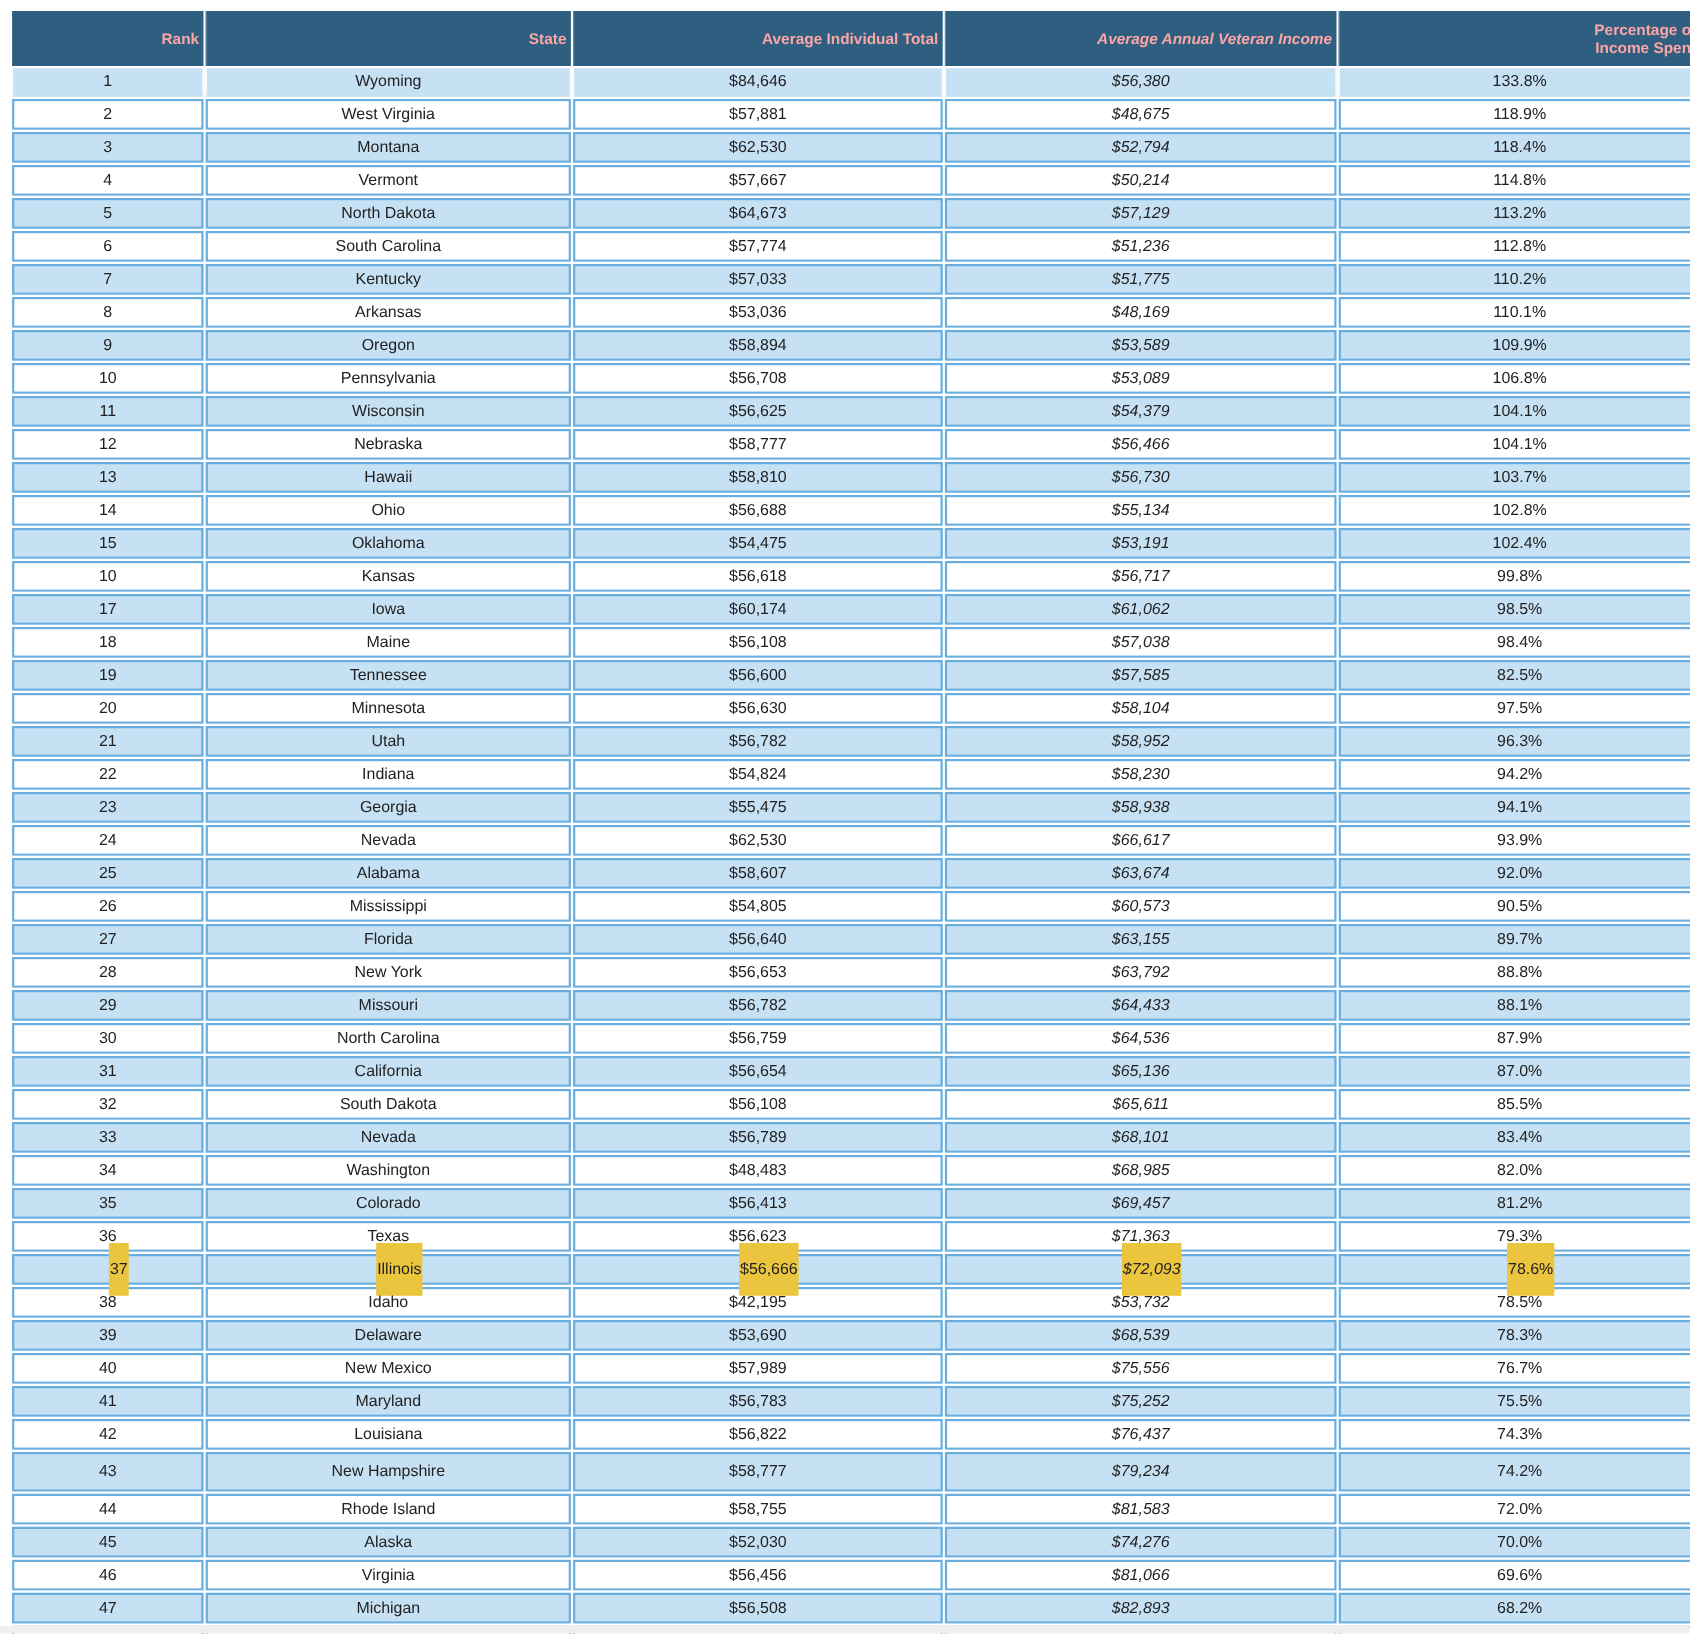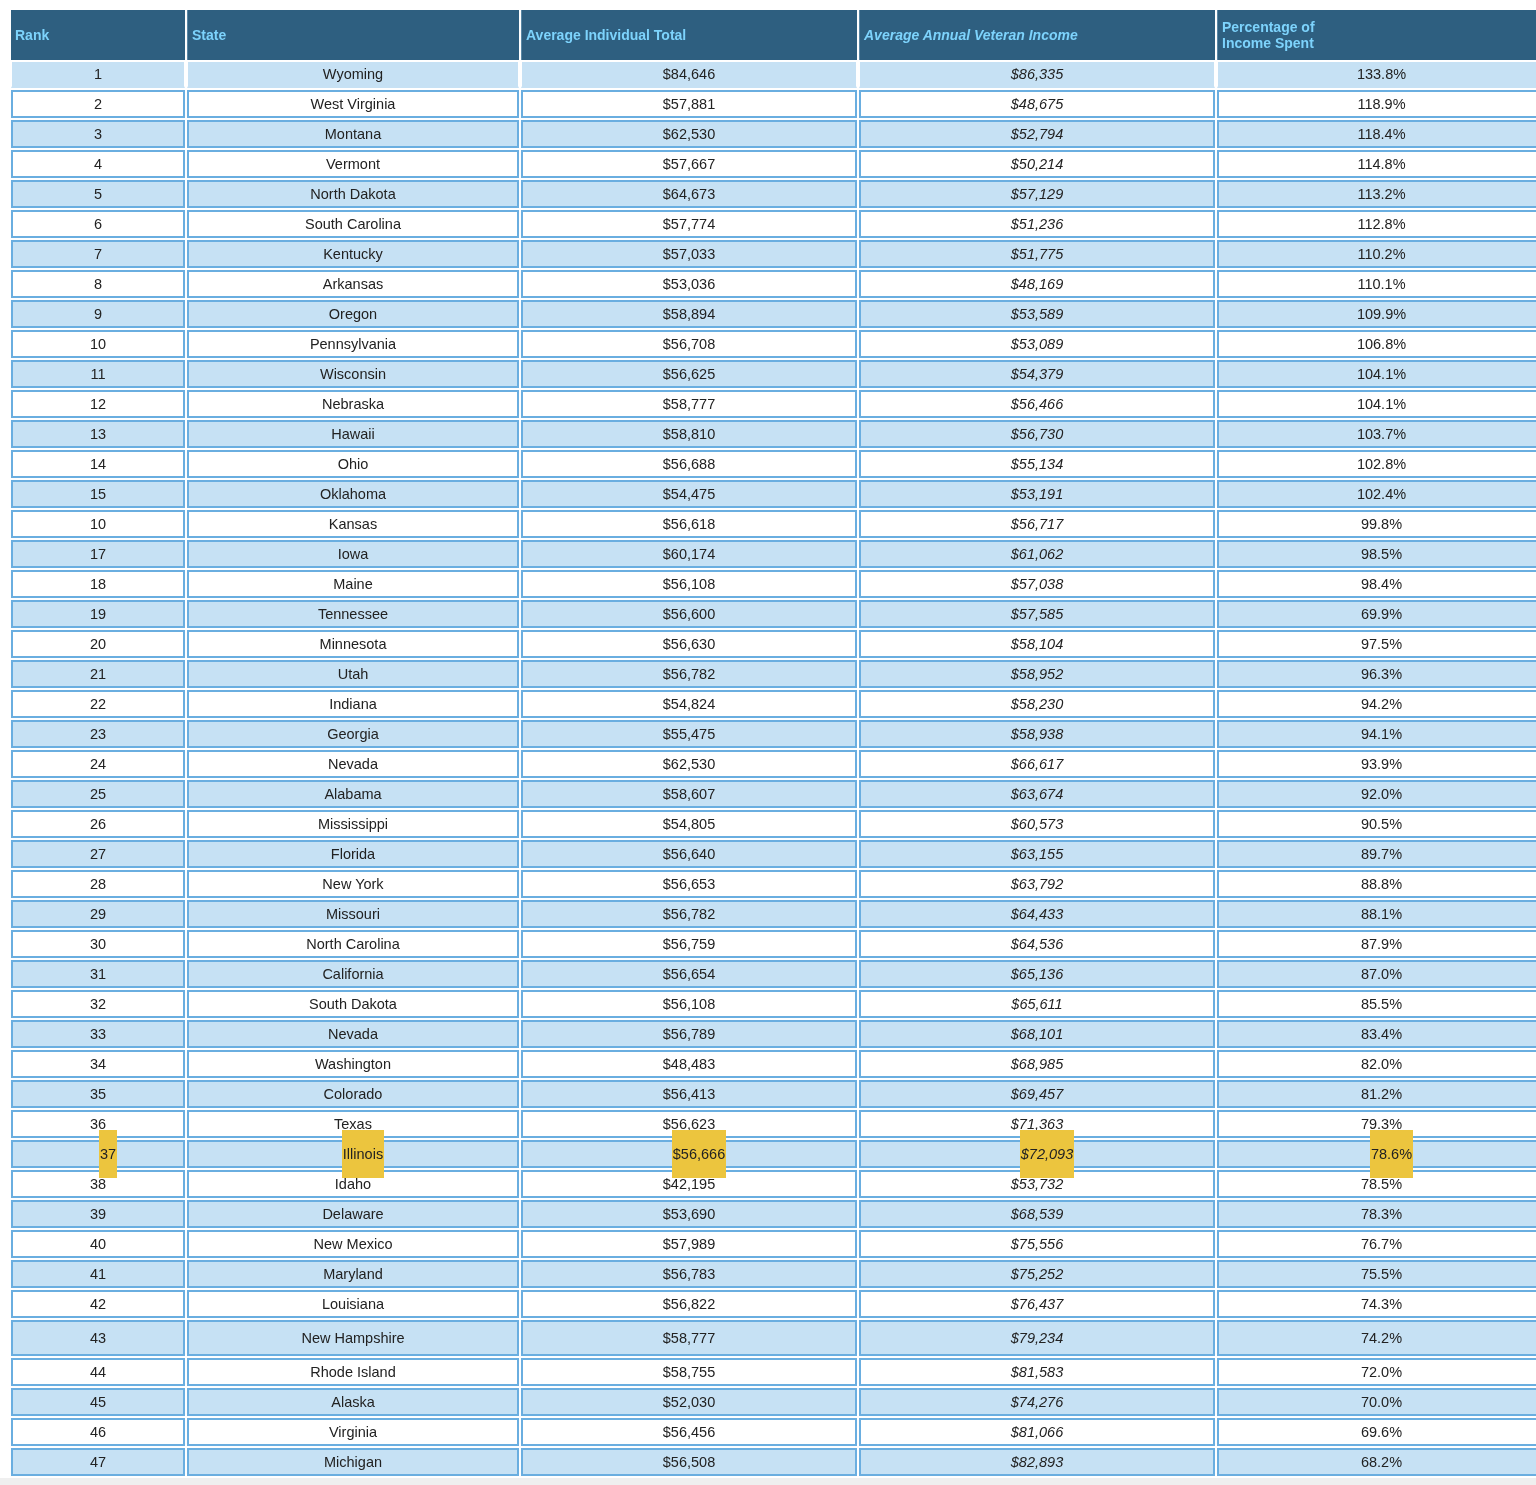--- a/index.html
+++ b/index.html
@@ -1,19 +1,19 @@
 <!DOCTYPE html>
 <html><head>
   <meta charset="utf-8">
   <style>
     html, body { margin: 0; padding: 0; background: #ffffff; }
     body { width: 1536px; height: 1485px; overflow: hidden; font-family: "Liberation Sans", sans-serif; }
     .wrap { position: absolute; left: 11px; top: 10px; width: 1507px; }
     table { border-collapse: separate; border-spacing: 2px 0; width: 1511px; margin-left: -2px; table-layout: fixed; }
-    th { background: #2e5f80; color: #7dd3fc; font-weight: bold; font-size: 14px; height: 50px; text-align: left; vertical-align: middle; padding: 0 4px; line-height: 16px; border-left: 1px solid #5a87a5; }
+    th { background: #2e5f80; color: #fca5a5; font-weight: bold; font-size: 14px; height: 50px; text-align: right; vertical-align: middle; padding: 0 4px; line-height: 16px; border-left: 1px solid #5a87a5; }
     th:first-child { border-left: none; }
     td { text-align: center; font-size: 14.5px; color: #222; height: 24px; padding: 0; border: 2px solid #6aaee0; }
     tr.odd td { background: #c6e1f4; }
     tr.even td { background: #ffffff; }
     tr.first td { border-color: #c6e1f4; border-top: 2px solid #ffffff; border-left: 1px solid #fff; border-right: 1px solid #fff; }
     tr.tall td { height: 32px; }
     .hl { background: #ecc53e; padding: 16px 1px; margin-left: 20px; }
     .c0 { width: 166px; } .c1 { width: 323px; } .c2 { width: 327px; } .c3 { width: 347px; font-style: italic; } .c4 { width: 320px; }
     .spacer td { height: 2px; border: none; background: #fff; padding: 0; }
     .footer-shade { position: absolute; left: 0; top: 1478px; width: 1536px; height: 7px; background: #efefef; }
@@ -30,21 +30,21 @@
         <th class="c2">Average Individual Total</th>
         <th class="c3">Average Annual Veteran Income</th>
         <th class="c4"><span style="display:inline-block;width:110px;">Percentage of Income Spent</span></th>
       </tr>
     </thead>
     <tbody id="tbody">
         <tr class="odd first">
           <td class="c0"><span>1</span></td>
           <td class="c1"><span>Wyoming</span></td>
           <td class="c2"><span>$84,646</span></td>
-          <td class="c3"><span>$86,335</span></td>
+          <td class="c3"><span>$56,380</span></td>
           <td class="c4"><span>133.8%</span></td>
         </tr>
         <tr class="spacer">
           <td colspan="5"></td>
         </tr>
         <tr class="even">
           <td class="c0"><span>2</span></td>
           <td class="c1"><span>West Virginia</span></td>
           <td class="c2"><span>$57,881</span></td>
           <td class="c3"><span>$48,675</span></td>
@@ -211,21 +211,21 @@
           <td class="c4"><span>98.4%</span></td>
         </tr>
         <tr class="spacer">
           <td colspan="5"></td>
         </tr>
         <tr class="odd">
           <td class="c0"><span>19</span></td>
           <td class="c1"><span>Tennessee</span></td>
           <td class="c2"><span>$56,600</span></td>
           <td class="c3"><span>$57,585</span></td>
-          <td class="c4"><span>69.9%</span></td>
+          <td class="c4"><span>82.5%</span></td>
         </tr>
         <tr class="spacer">
           <td colspan="5"></td>
         </tr>
         <tr class="even">
           <td class="c0"><span>20</span></td>
           <td class="c1"><span>Minnesota</span></td>
           <td class="c2"><span>$56,630</span></td>
           <td class="c3"><span>$58,104</span></td>
           <td class="c4"><span>97.5%</span></td>

